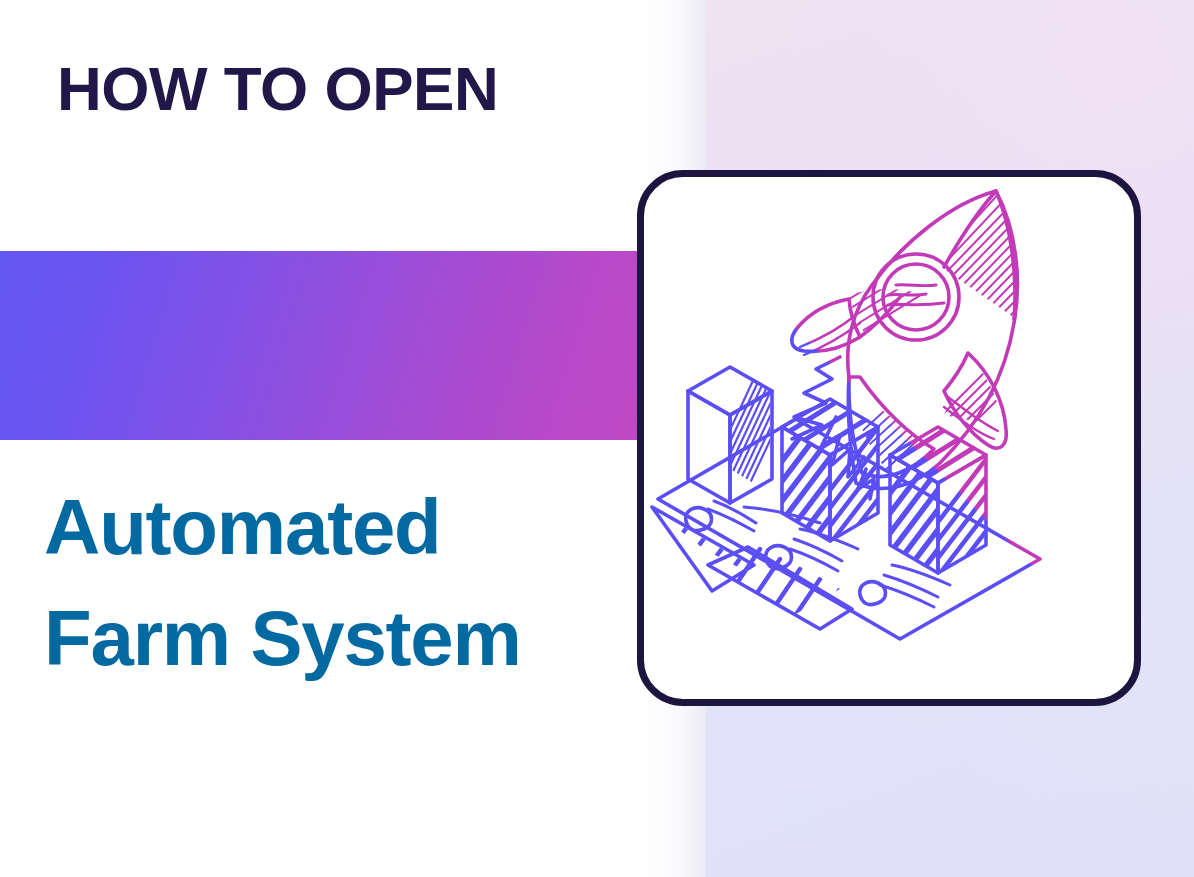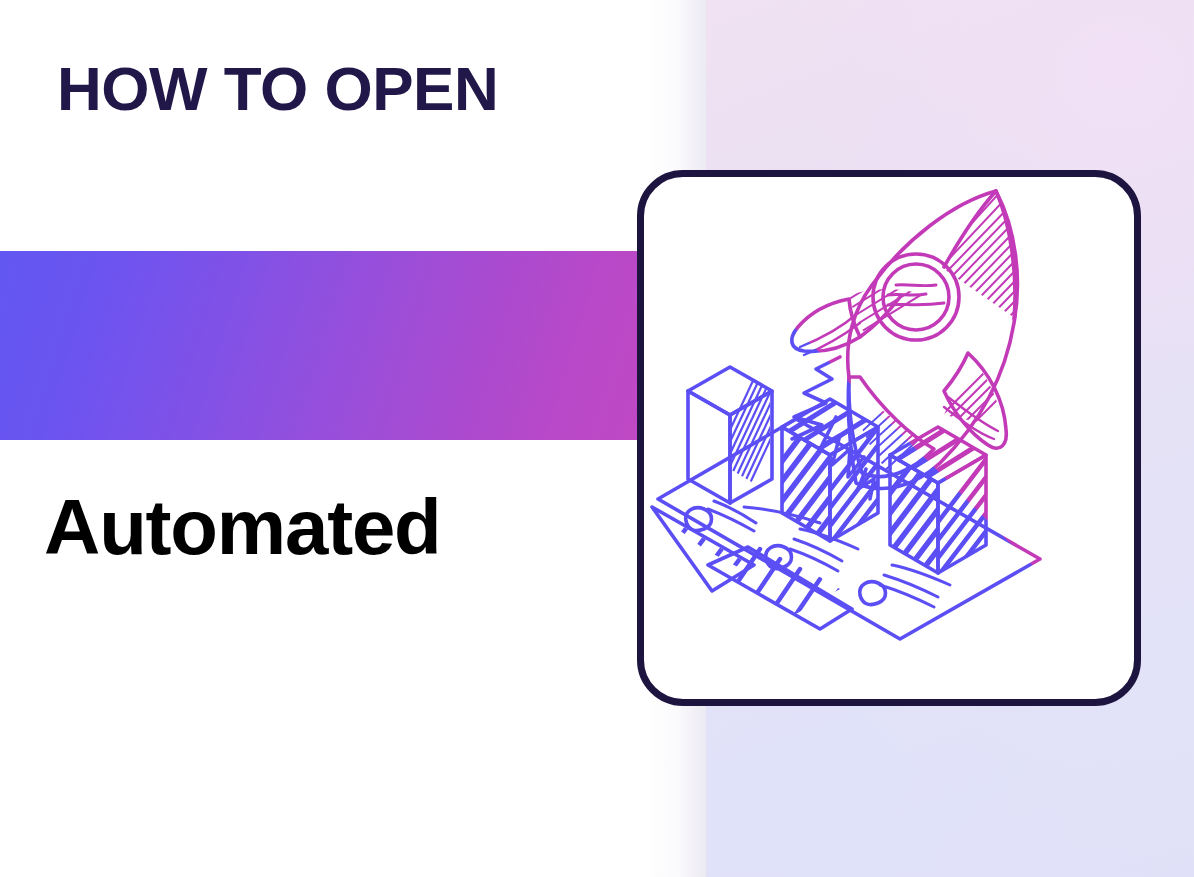--- a/index.html
+++ b/index.html
@@ -87,21 +87,21 @@
   }
 
   .grad-bar svg { position:absolute; left:0; top:0; width:100%; height:100%; }
 
   
   .headline {
     position:absolute;
     left:44px; top:472px;
     z-index:5;
     width:620px;
-    color:#000000;
+    color:#0369a1;
     font-size:78px;
     font-weight:700;
     line-height:1.42;
     letter-spacing:-1.2px;
   }
   .headline .ln { display:block; white-space:nowrap; }
 
   
   .card {
     position:absolute;
@@ -140,20 +140,21 @@
       </g>
       <g transform="translate(0,-5)">
         <path d="M529 312 C543 322 554 333 562 344 C554 355 543 366 529 376" fill="none" stroke="#ffffff" stroke-width="11" stroke-linecap="round" stroke-linejoin="round"></path>
         <path d="M520 344 L560 344" fill="none" stroke="#ffffff" stroke-width="11" stroke-linecap="round"></path>
       </g>
     </svg>
   </div>
 
   <div class="headline">
     <span class="ln">Automated</span>
+    <span class="ln">Farm System</span>
   </div>
 
   <div class="card">
     <svg viewBox="0 0 490 522">
       <defs>
         <linearGradient id="sk" x1="0" y1="1" x2="1" y2="0" gradientUnits="objectBoundingBox">
           <stop offset="0" stop-color="#5b4ef5"></stop>
           <stop offset="0.45" stop-color="#8a46d8"></stop>
           <stop offset="1" stop-color="#c23ab8"></stop>
         </linearGradient>

